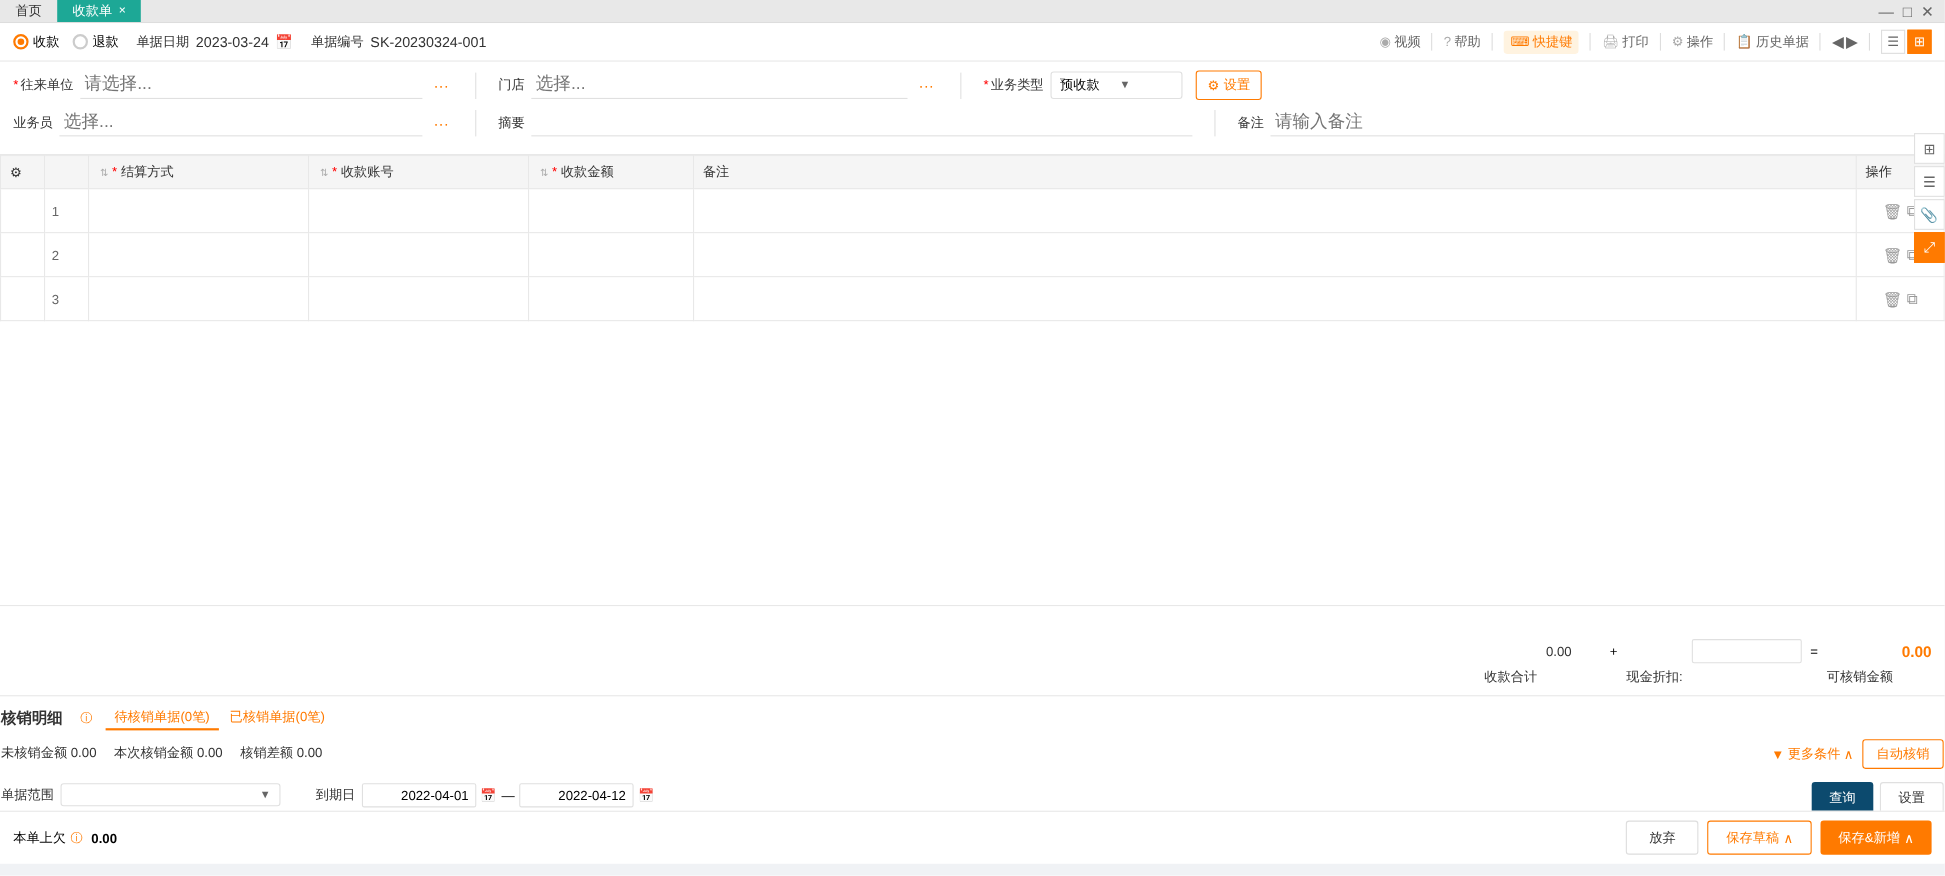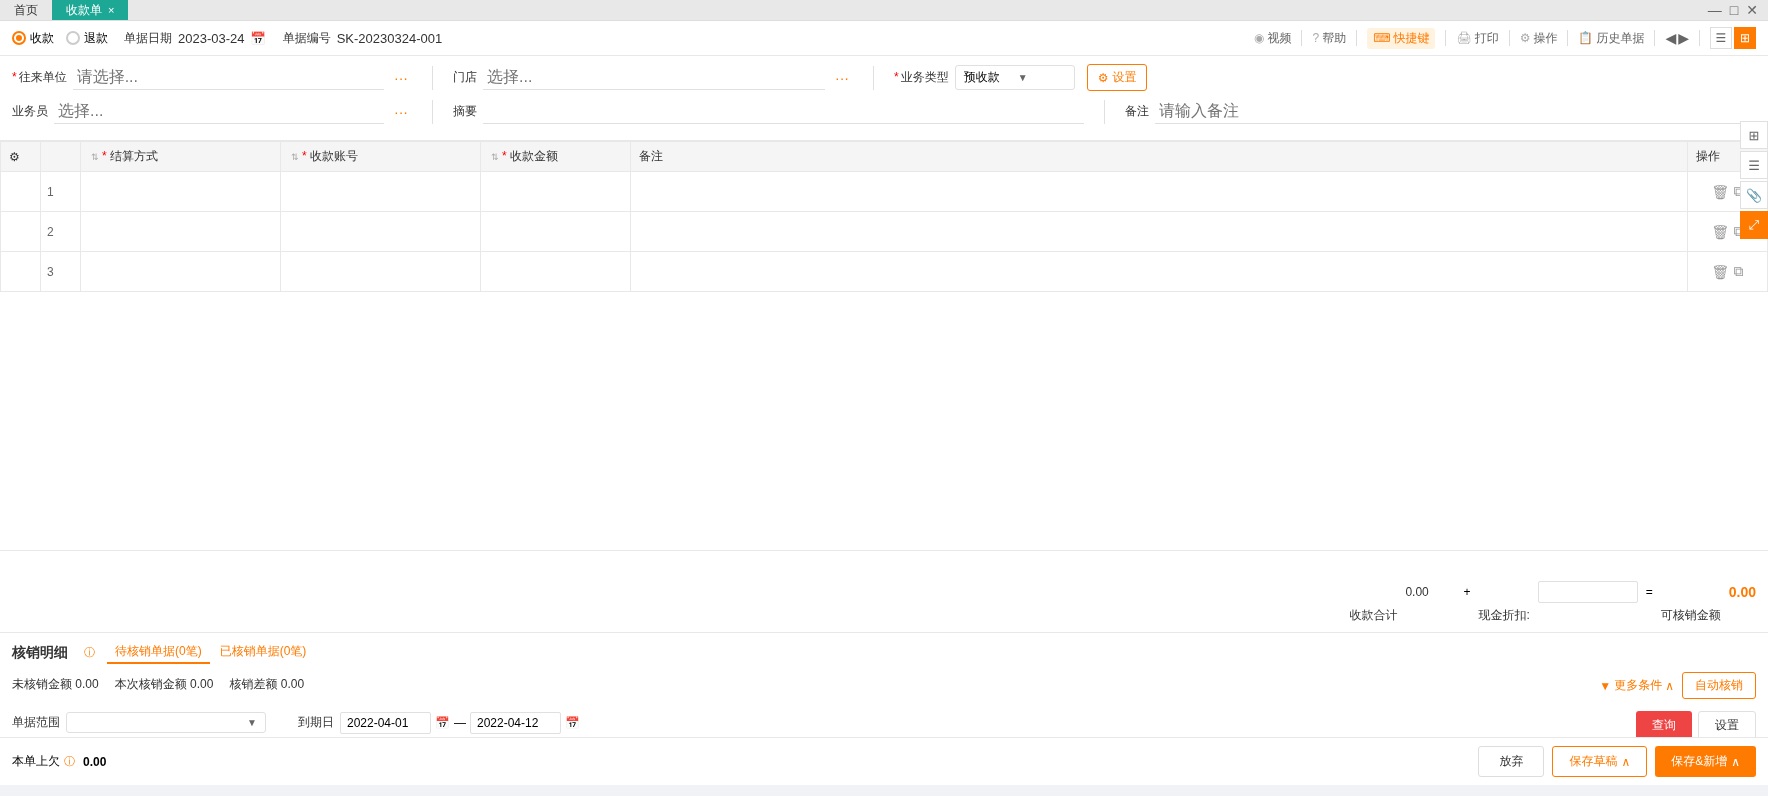--- a/index.html
+++ b/index.html
@@ -130,21 +130,21 @@
     .summary-label { color: #333; margin-top: 48px; }
     .summary-value { color: #333; min-width: 50px; }
     .summary-input {
       border: 1px solid #e0e0e0; padding: 3px 6px;
       width: 100px; outline: none; border-radius: 2px; font-size: 12px;
     }
     .summary-result { color: #ff7a00; font-weight: bold; font-size: 14px; }
 
     
     .hexiao-section {
-      padding: 8px 12px;
+      padding: 8px 1px;
       flex-shrink: 0;
     }
     .hexiao-header { display: flex; align-items: center; gap: 12px; margin-bottom: 8px; }
     .hexiao-title { font-size: 14px; font-weight: bold; color: #333; }
     .hexiao-tabs { display: flex; gap: 2px; }
     .hexiao-tab {
       padding: 2px 8px; cursor: pointer; color: #ff7a00; font-size: 12px;
       border-bottom: 2px solid transparent;
     }
     .hexiao-tab.active { border-bottom-color: #ff7a00; }
@@ -164,24 +164,24 @@
     .filter-field { display: flex; align-items: center; gap: 6px; }
     .filter-field label { color: #333; white-space: nowrap; }
     .filter-select {
       border: 1px solid #e0e0e0; padding: 4px 8px;
       min-width: 200px; cursor: pointer; display: flex; align-items: center;
       justify-content: space-between; border-radius: 3px;
     }
     .filter-date { display: flex; align-items: center; gap: 4px; }
     .date-input {
       border: 1px solid #e0e0e0; padding: 3px 6px; outline: none;
-      border-radius: 2px; width: 91px; font-size: 12px;
+      border-radius: 2px; width: 104px; font-size: 12px; text-align: right;
     }
     .query-btn {
-      background: #ef4444; color: #fff; border: none;
+      background: #0c4a6e; color: #fff; border: none;
       padding: 5px 16px; border-radius: 3px; cursor: pointer;
     }
     .setting-btn {
       background: #fff; border: 1px solid #e0e0e0; color: #333;
       padding: 5px 16px; border-radius: 3px; cursor: pointer;
     }
     
     
     .bottom-table-container { overflow: auto; max-height: 120px; }
     .bottom-table { width: 100%; border-collapse: collapse; }

